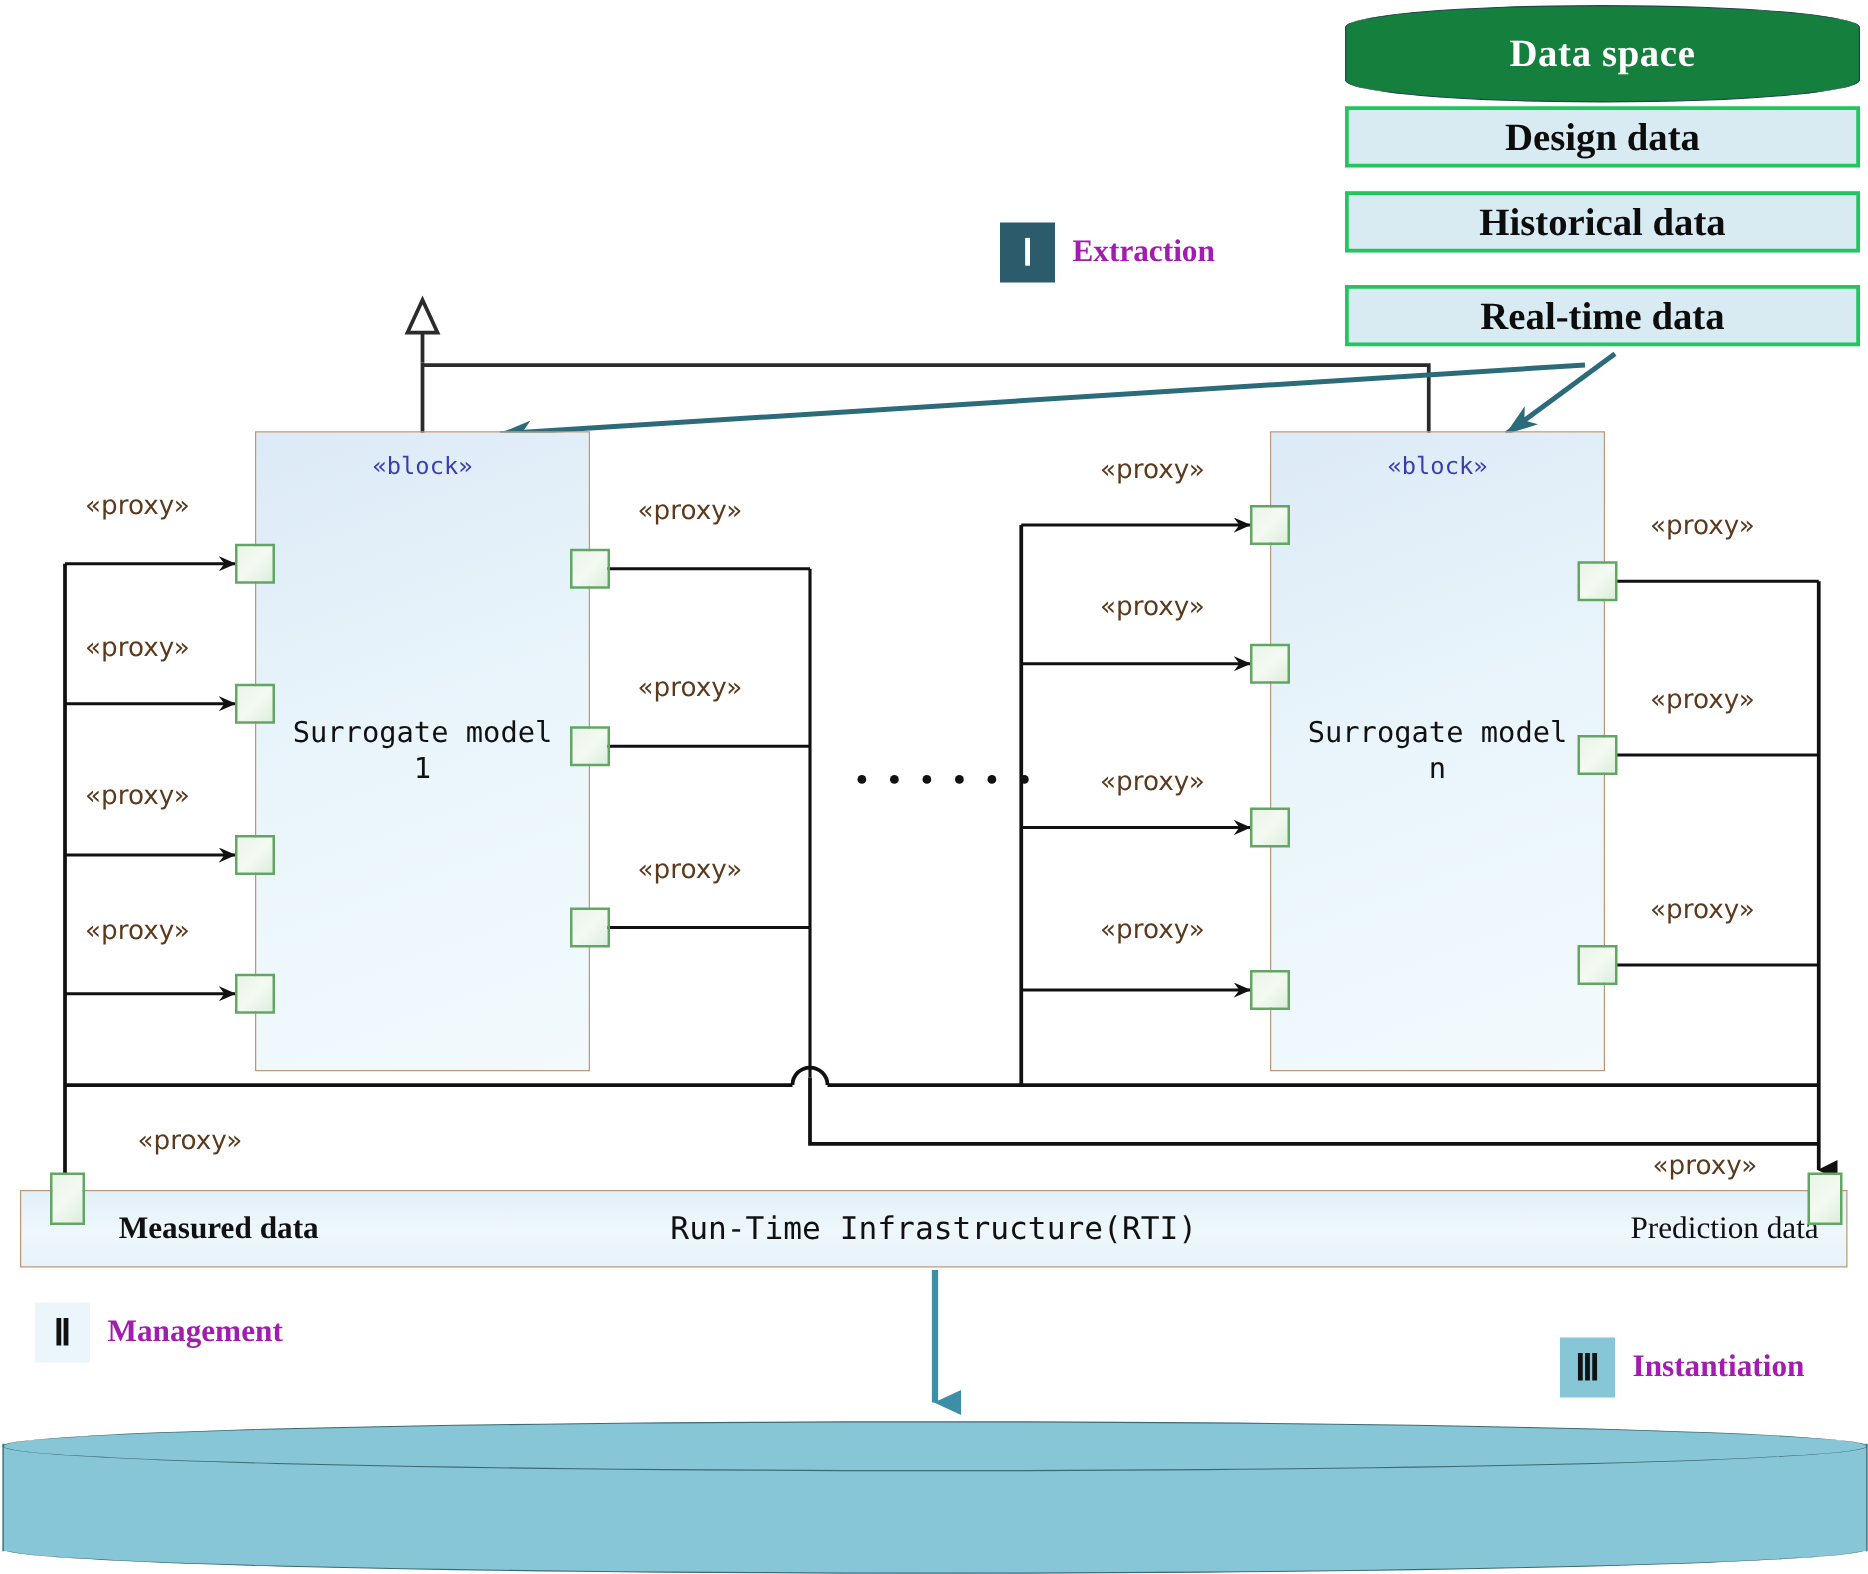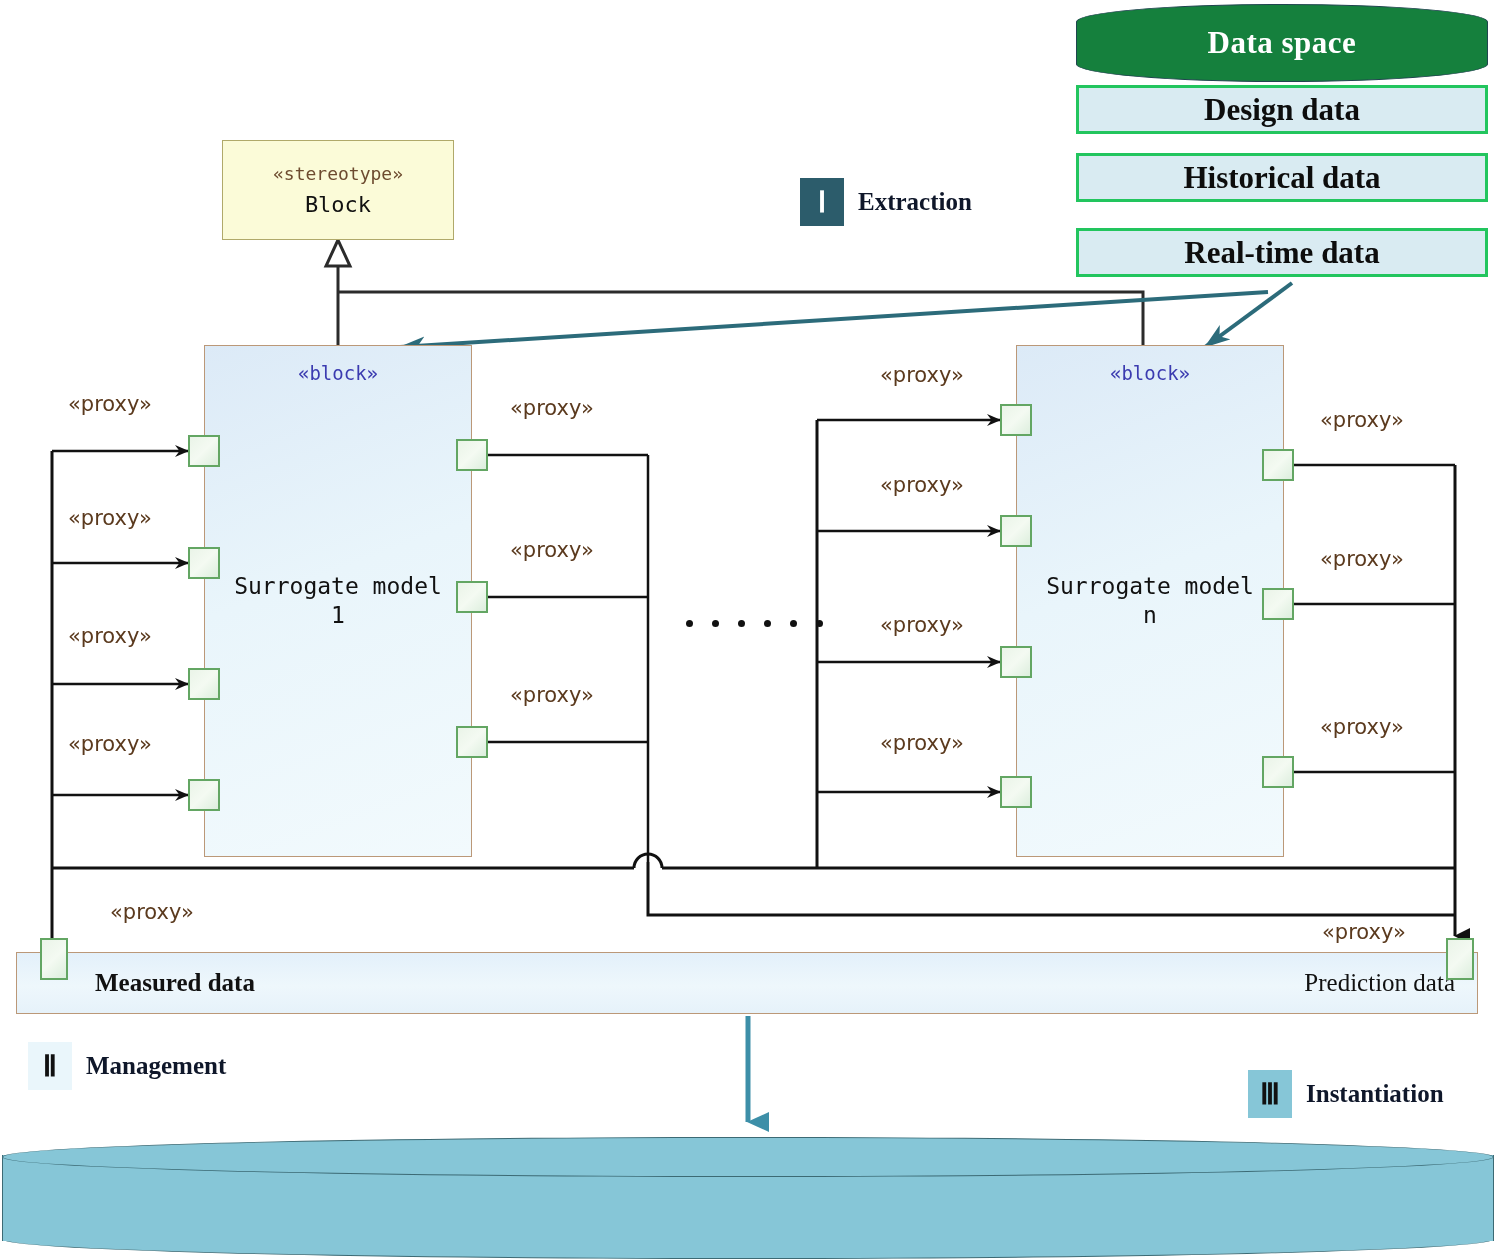--- a/index.html
+++ b/index.html
@@ -64,21 +64,21 @@
       border:1px solid #3c6a74;border-radius:50%;}
   .dt .bot{position:absolute;left:0;top:82px;width:100%;height:38px;background:#86c6d7;
       border:1px solid #3c6a74;border-radius:50%;}
   .dt .lab{position:absolute;left:0;right:0;top:56px;text-align:center;
       font-weight:bold;font-size:32px;color:#111;}
 
   
   .badge{display:flex;align-items:center;gap:14px;}
   .badge .sq{width:44px;height:48px;display:flex;align-items:center;justify-content:center;
       font-weight:bold;font-size:29px;}
-  .badge .tx{font-weight:bold;font-size:25px;color:#0f172a;white-space:nowrap;}
+  .badge .tx{font-weight:bold;font-size:25px;color:#a21caf;white-space:nowrap;}
   .b1 .sq{background:#2c5c6b;color:#fff;}
   .b2 .sq{background:#eaf6fb;color:#111;}
   .b3 .sq{background:#86c6d7;color:#111;}
 
   
   .dots{left:686px;top:620px;display:flex;gap:19px;}
   .dots i{width:7px;height:7px;background:#111;border-radius:50%;display:block;}
 </style>
 </head>
 <body>
@@ -160,24 +160,20 @@
     </g>
   </svg>
 
   <div class="abs ds-cyl">
     <div class="ds-cyl-label">Data space</div>
   </div>
   <div class="abs ds-box" style="top:85px;">Design data</div>
   <div class="abs ds-box" style="top:228px;">Real-time data</div>
   <div class="abs ds-box" style="top:153px;">Historical data</div>
 
-  <div class="abs stereo">
-    <div class="l1">«stereotype»</div>
-    <div class="l2">Block</div>
-  </div>
 
   <div class="abs badge b1" style="left:800px;top:178px;">
     <div class="sq">Ⅰ</div>
     <div class="tx">Extraction</div>
   </div>
 
   <div class="abs sm" style="left:204px;top:345px;width:268px;height:512px;">
     <div class="stype">«block»</div>
     <div class="nm" style="white-space:pre-line">Surrogate model
 1</div>
@@ -228,20 +224,21 @@
   <div class="abs proxy" style="left:880px;top:363px;">«proxy»</div>
   <div class="abs proxy" style="left:880px;top:473px;">«proxy»</div>
   <div class="abs proxy" style="left:880px;top:613px;">«proxy»</div>
   <div class="abs proxy" style="left:880px;top:731px;">«proxy»</div>
 
   <div class="abs proxy" style="left:1320px;top:408px;">«proxy»</div>
   <div class="abs proxy" style="left:1320px;top:547px;">«proxy»</div>
   <div class="abs proxy" style="left:1320px;top:715px;">«proxy»</div>
 
   <div class="abs rti">
+    <div class="mid">Run-Time Infrastructure(RTI)</div>
     <div class="sideL">Measured data</div>
     <div class="sideR">Prediction data</div>
   </div>
   <div class="abs port tall" style="left:40px;top:938px;"></div>
   <div class="abs port tall" style="left:1446px;top:938px;"></div>
   <div class="abs proxy" style="left:110px;top:900px;">«proxy»</div>
   <div class="abs proxy" style="left:1322px;top:920px;">«proxy»</div>
 
   <div class="abs badge b2" style="left:28px;top:1042px;">
     <div class="sq">Ⅱ</div>

